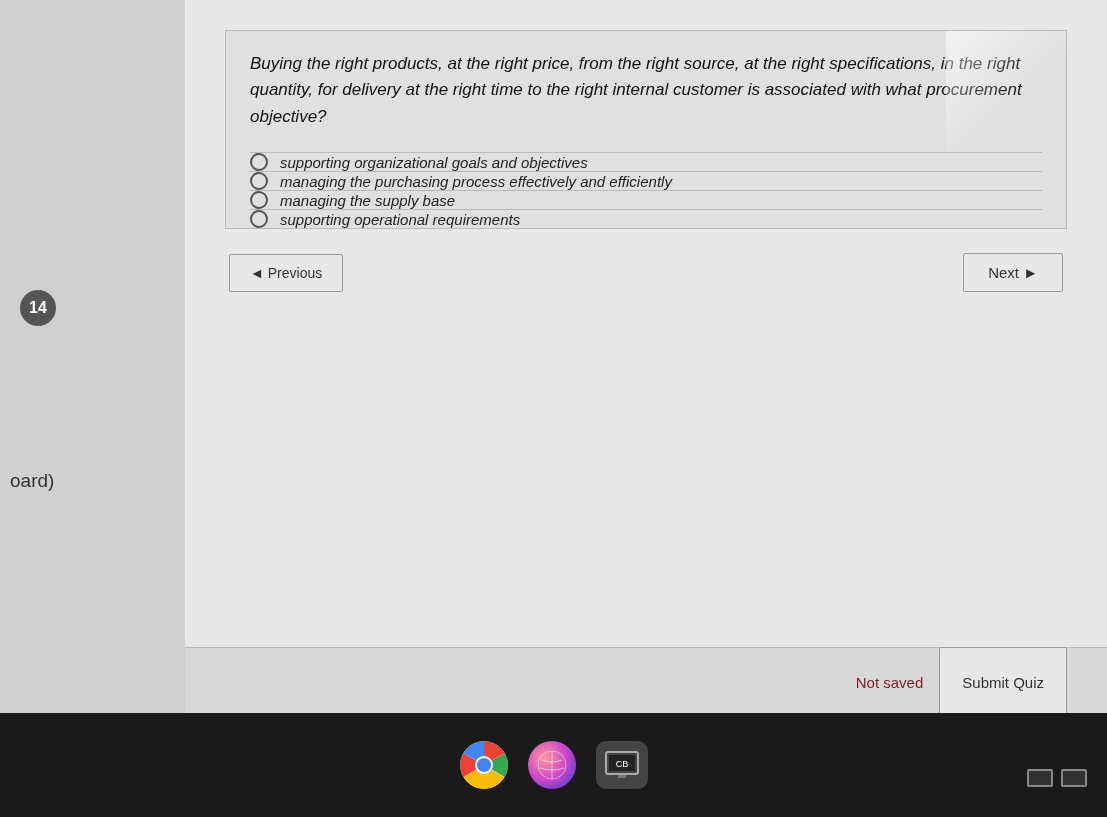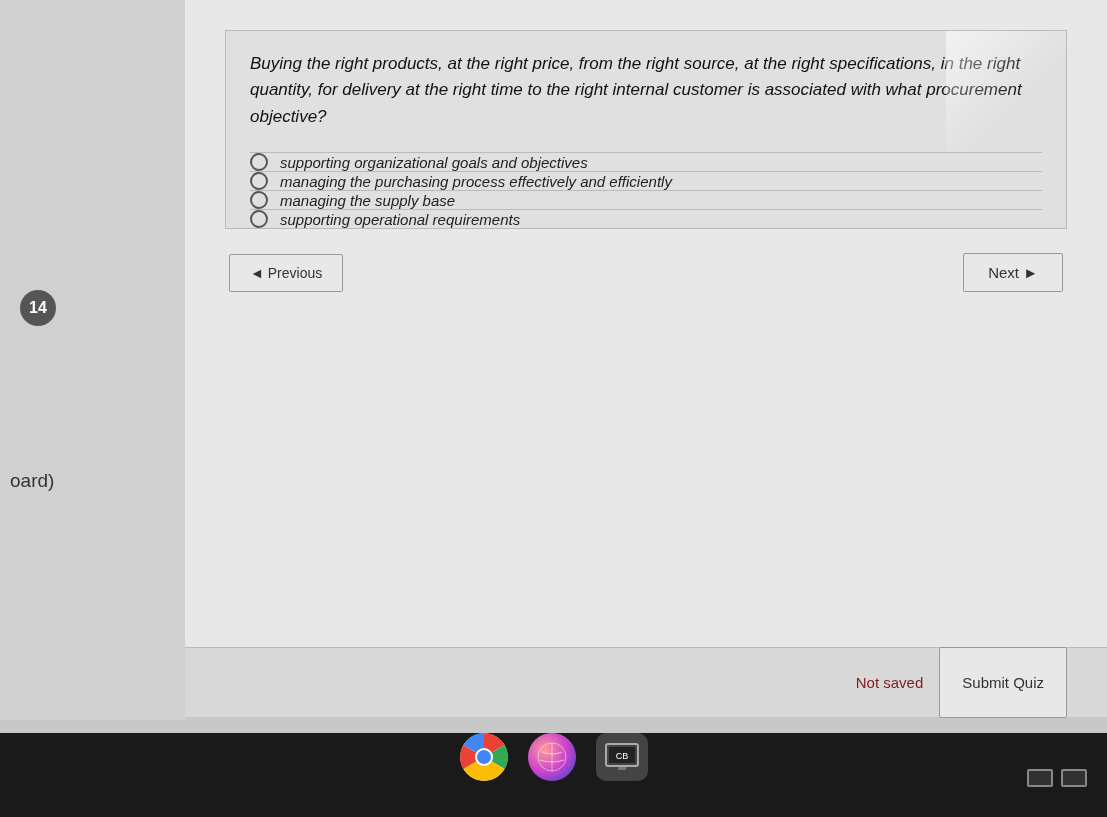--- a/index.html
+++ b/index.html
@@ -159,24 +159,24 @@
       color: #333;
       cursor: pointer;
       border-radius: 2px;
     }
 
     .taskbar {
       position: absolute;
       bottom: 0;
       left: 0;
       right: 0;
-      height: 84px;
+      height: 104px;
       background-color: #1a1a1a;
       display: flex;
-      align-items: flex-start;
+      align-items: center;
       justify-content: center;
       gap: 20px;
     }
 
     .taskbar-icon {
       width: 48px;
       height: 48px;
       border-radius: 50%;
       display: flex;
       align-items: center;

